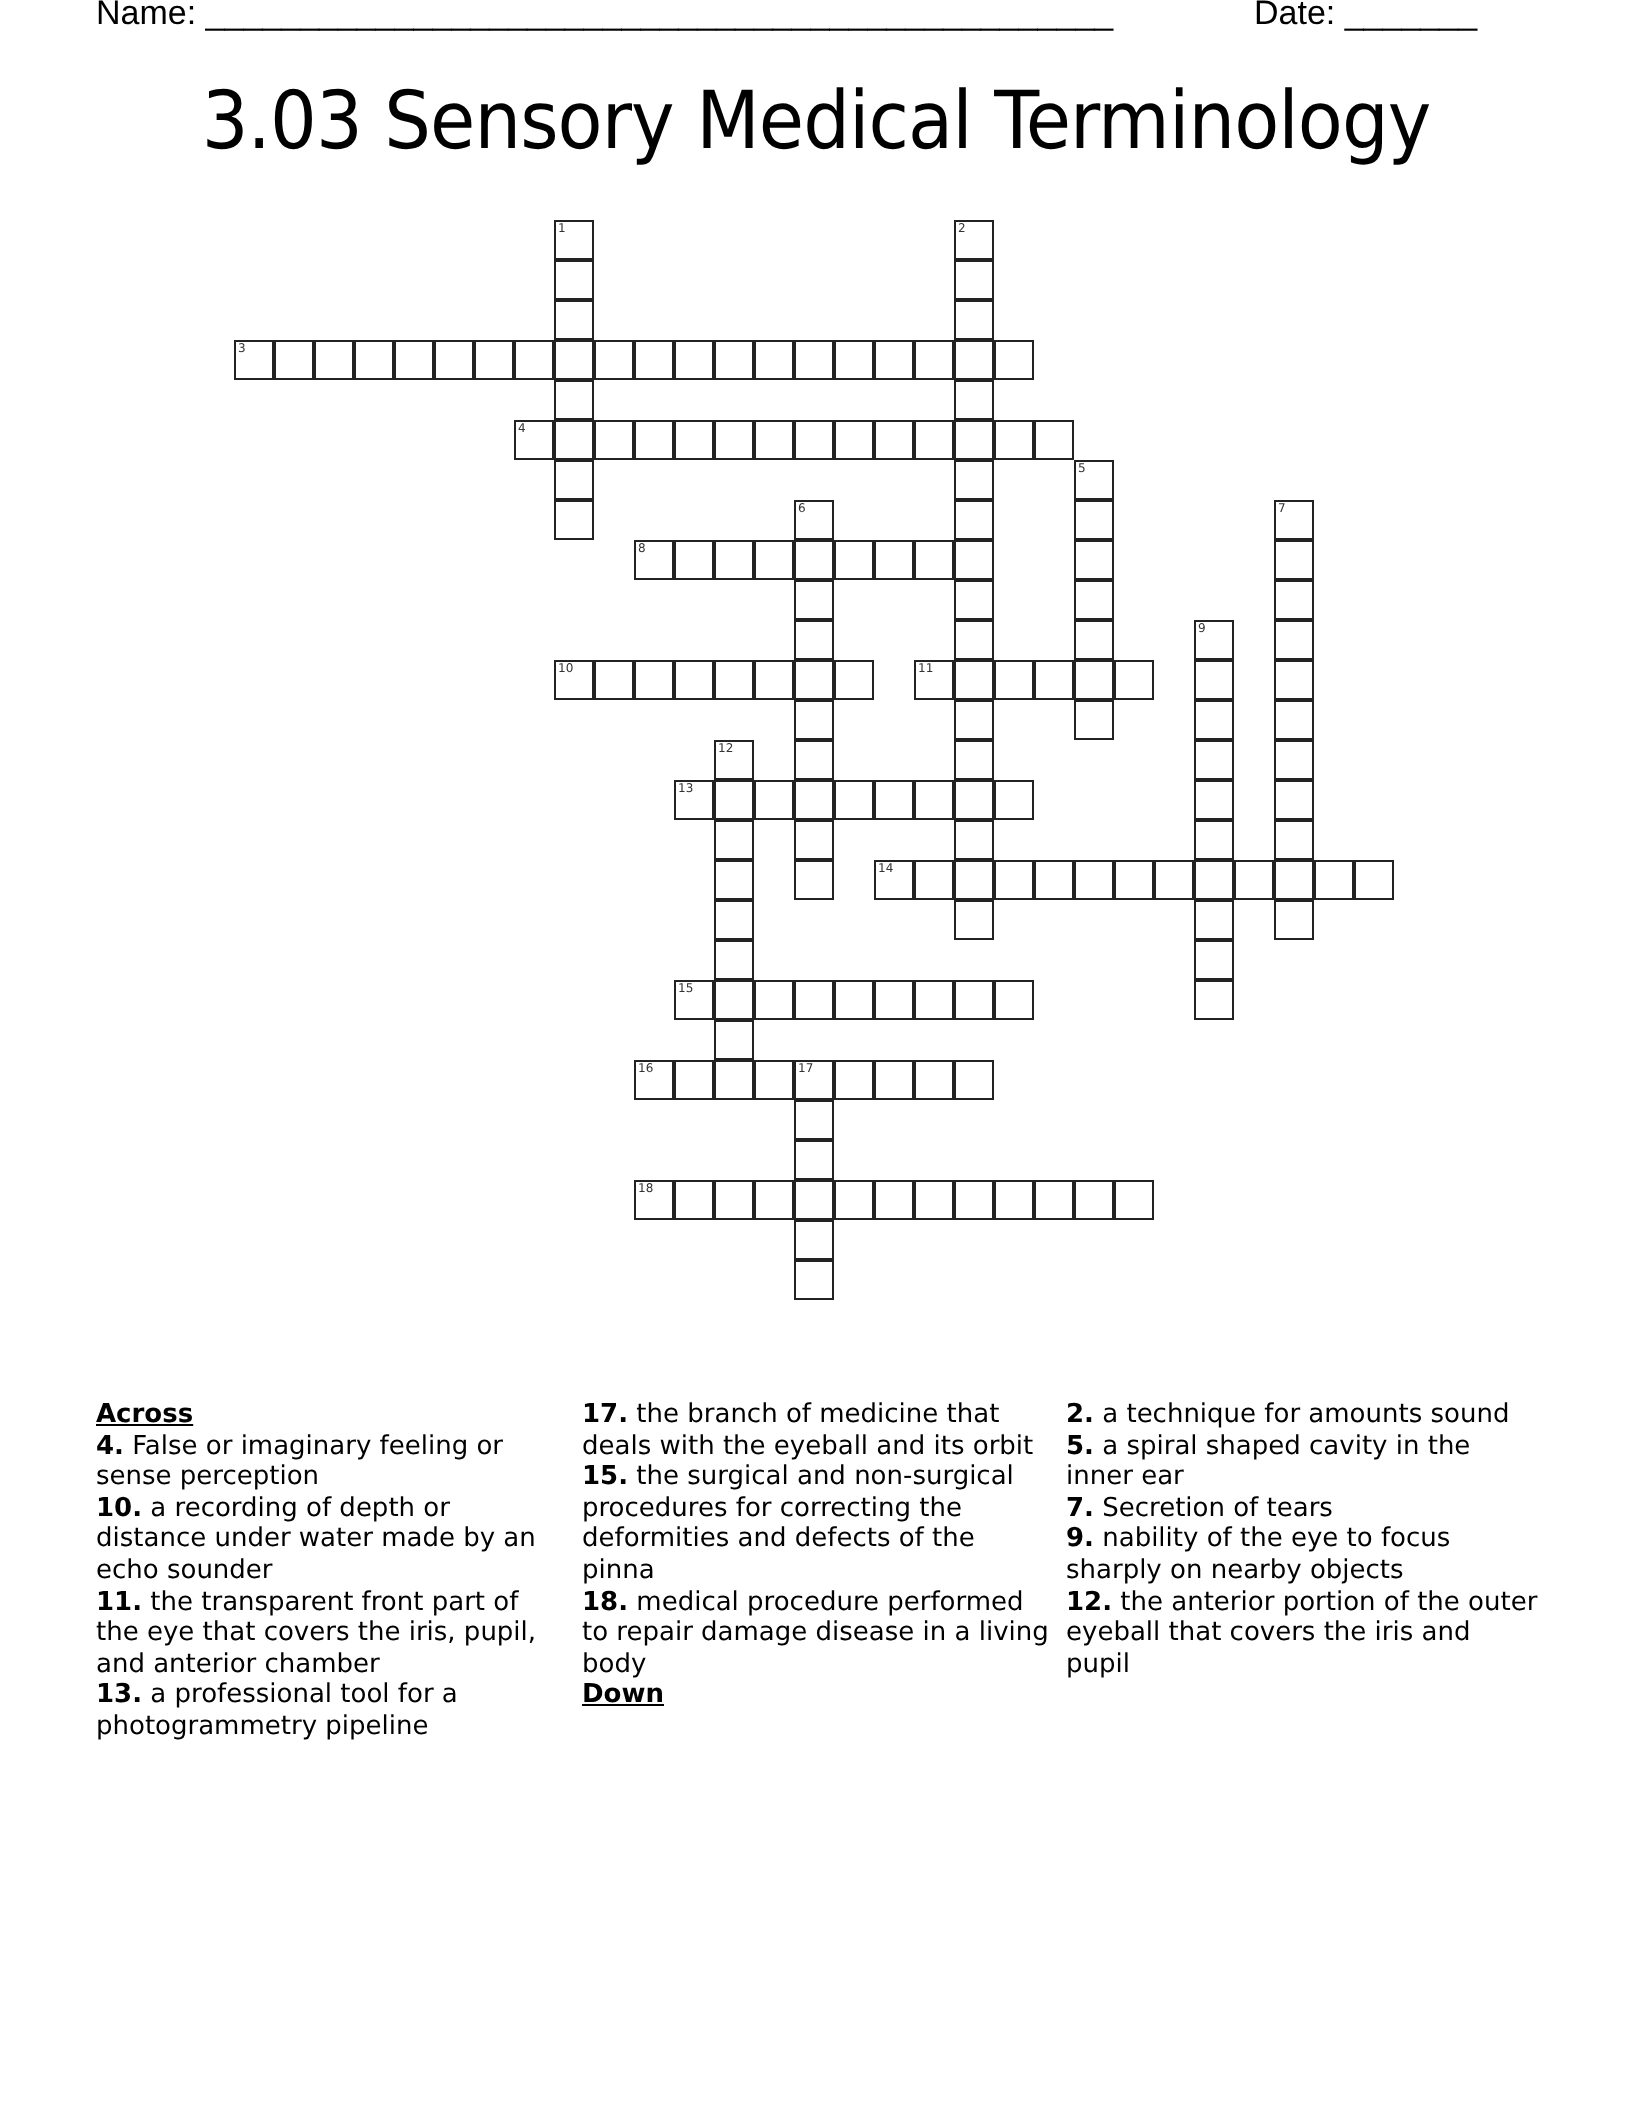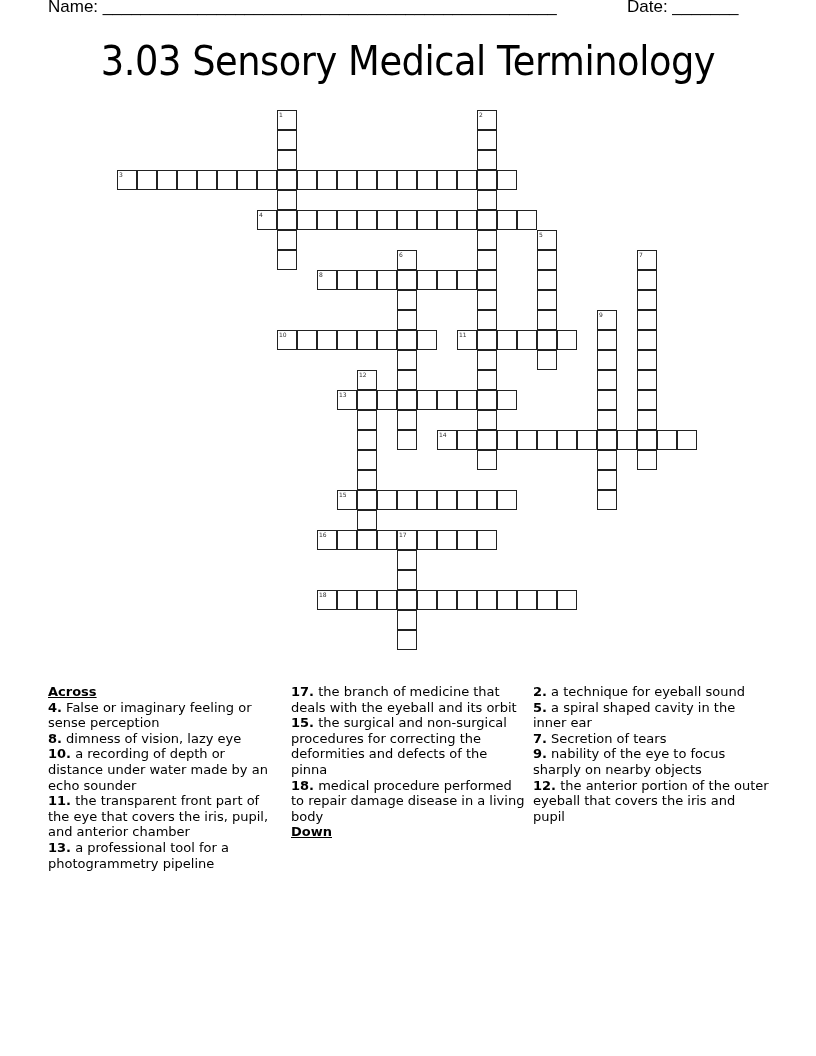--- a/index.html
+++ b/index.html
@@ -5,21 +5,21 @@
   html, body { margin:0; padding:0; background:#fff; }
   body { width:816px; height:1056px; position:relative; overflow:hidden; color:#000; }
   .hdr { position:absolute; top:-3px; font-family:"Liberation Sans", sans-serif; font-size:17px; }
   .hdr-name { left:48px; }
   .hdr-date { left:627px; }
   .title { position:absolute; top:38px; left:0; width:816px; text-align:center;
            font-family:"DejaVu Sans", sans-serif; font-size:40px; letter-spacing:-0.5px; transform:scaleX(0.92); }
   #grid { position:absolute; left:0; top:0; width:816px; height:680px; }
   .cell { position:absolute; width:20px; height:20px; box-sizing:border-box; border:1px solid #222; background:#fff; }
   .cell .num { position:absolute; left:1px; top:0px; font-family:"DejaVu Sans", sans-serif; font-size:6px; line-height:7px; color:#333; }
-  .col { position:absolute; top:684px; font-family:"DejaVu Sans", sans-serif; font-size:13px; line-height:15.6px; }
+  .col { position:absolute; top:700px; font-family:"DejaVu Sans", sans-serif; font-size:13px; line-height:15.6px; }
   .col1 { left:48px; width:236px; }
   .col2 { left:291px; width:236px; }
   .col3 { left:533px; width:236px; }
   .sec { font-weight:bold; text-decoration:underline; display:block; }
   .clue { display:block; }
   .clue b { font-weight:bold; }
 </style>
 </head>
 <body>
 
@@ -233,32 +233,31 @@
     <div class="cell" style="left: 477px; top: 590px;"></div>
     <div class="cell" style="left: 497px; top: 590px;"></div>
     <div class="cell" style="left: 517px; top: 590px;"></div>
     <div class="cell" style="left: 537px; top: 590px;"></div>
     <div class="cell" style="left: 557px; top: 590px;"></div>
   </div>
 
 <div class="col col1">
   <span class="sec">Across</span>
   <span class="clue"><b>4.</b><span> False or imaginary feeling or sense perception</span></span>
-  <span class="clue"><b>8.</b><span> dimness of vision, lazy eye</span></span>
   <span class="clue"><b>10.</b><span> a recording of depth or distance under water made by an echo sounder</span></span>
   <span class="clue"><b>11.</b><span> the transparent front part of the eye that covers the iris, pupil, and anterior chamber</span></span>
   <span class="clue"><b>13.</b><span> a professional tool for a photogrammetry pipeline</span></span>
 </div>
 
 <div class="col col2">
   <span class="clue"><b>17.</b><span> the branch of medicine that deals with the eyeball and its orbit</span></span>
   <span class="clue"><b>15.</b><span> the surgical and non-surgical procedures for correcting the deformities and defects of the pinna</span></span>
   <span class="clue"><b>18.</b><span> medical procedure performed to repair damage disease in a living body</span></span>
   <span class="sec">Down</span>
 </div>
 
 <div class="col col3">
-  <span class="clue"><b>2.</b><span> a technique for eyeball sound</span></span>
+  <span class="clue"><b>2.</b><span> a technique for amounts sound</span></span>
   <span class="clue"><b>5.</b><span> a spiral shaped cavity in the inner ear</span></span>
   <span class="clue"><b>7.</b><span> Secretion of tears</span></span>
   <span class="clue"><b>9.</b><span> nability of the eye to focus sharply on nearby objects</span></span>
   <span class="clue"><b>12.</b><span> the anterior portion of the outer eyeball that covers the iris and pupil</span></span>
 </div>
 
 </body></html>

